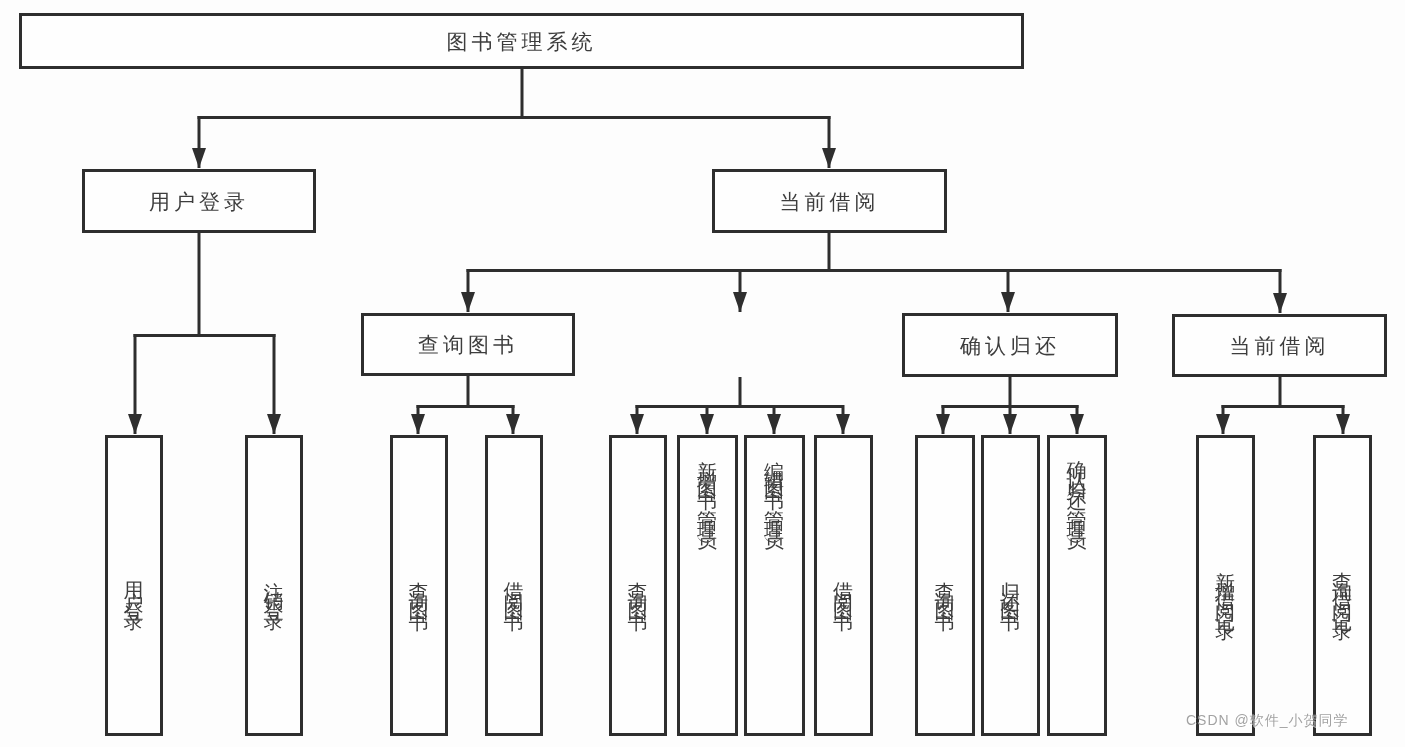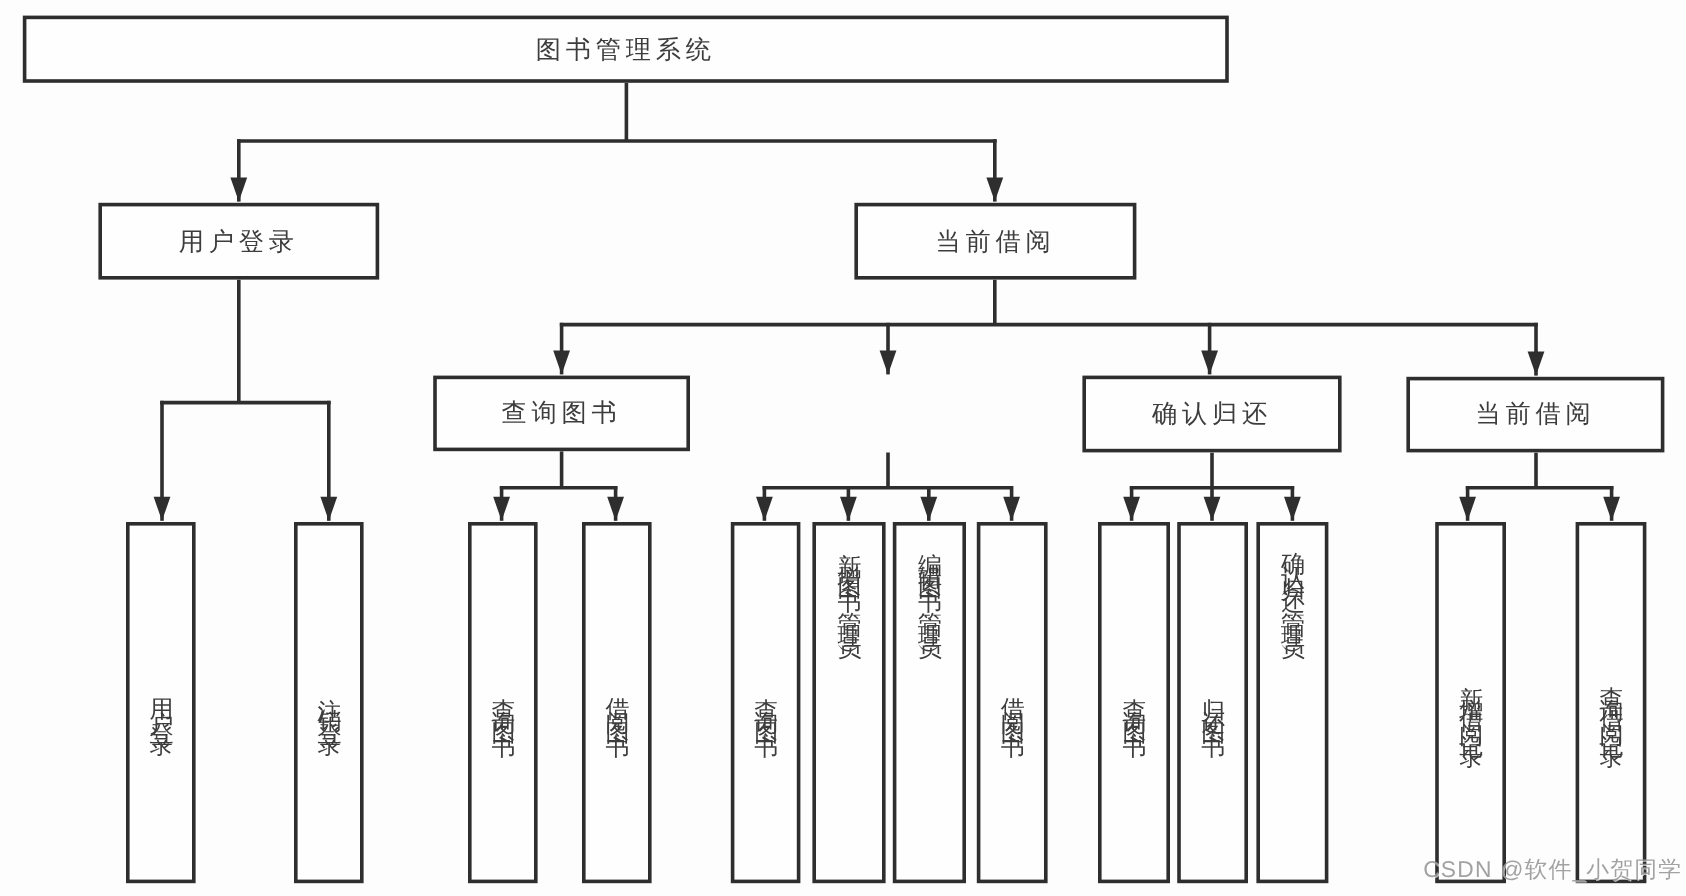--- a/index.html
+++ b/index.html
@@ -59,21 +59,21 @@
     color: #3d3d3d;
   }
   .leaf.top-align {
     align-items: flex-start;
     padding-top: 7px;
   }
   .watermark {
     position: absolute;
     left: 1186px;
     top: 712px;
-    font-size: 19px;
+    font-size: 14px;
     letter-spacing: 1px;
     color: #9b9b9b;
     opacity: 0.92;
     white-space: nowrap;
     z-index: 5;
     text-shadow: 1px 1px 0 rgba(255,255,255,0.7);
   }
 </style>
 </head>
 <body>

